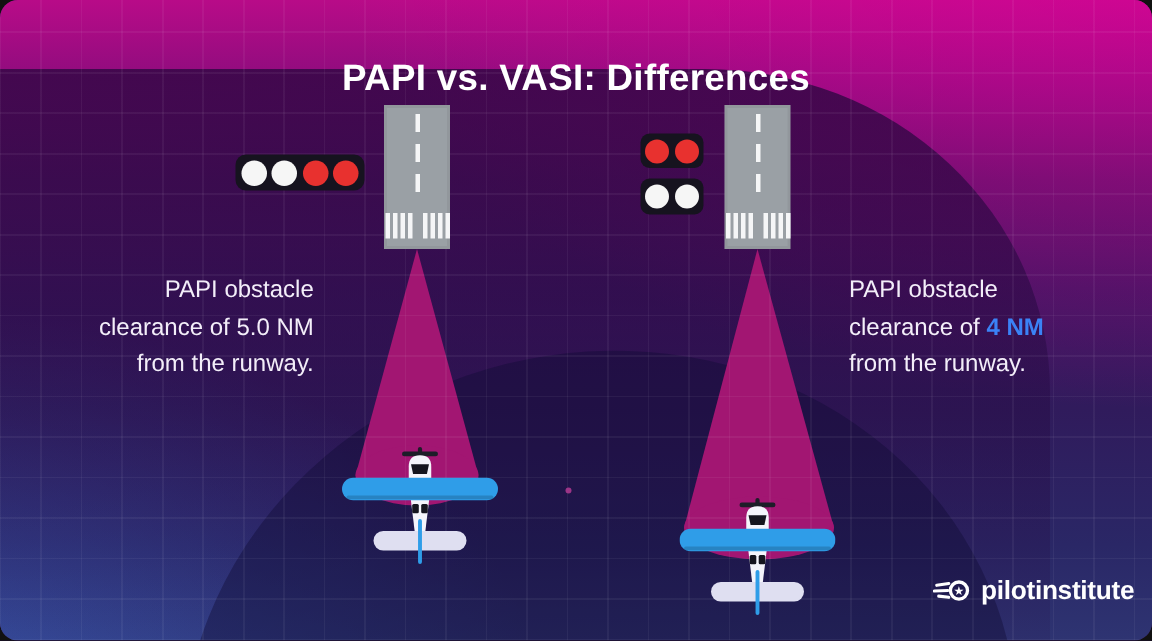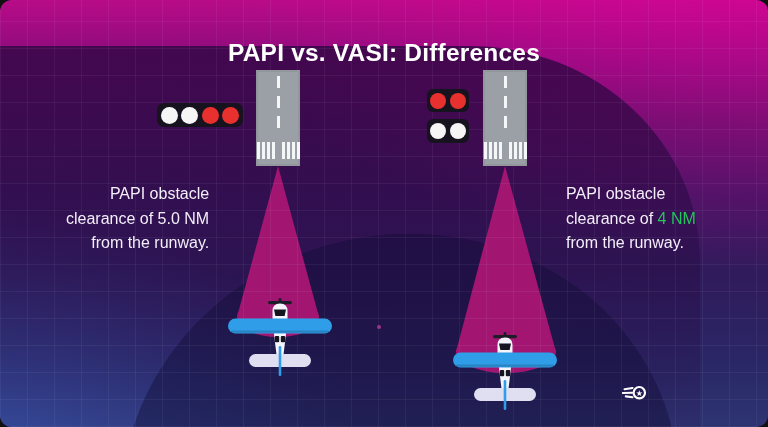--- a/index.html
+++ b/index.html
@@ -73,21 +73,21 @@
   .beam-right{left:450px;top:160px;}
   .plane{position:absolute;width:104px;height:84px;}
   .plane-left{left:228px;top:296px;}
   .plane-right{left:453px;top:330px;}
   
   .caption{
     position:absolute;top:182px;color:#f3eef9;font-size:16px;line-height:24.5px;
   }
   .caption-left{left:66px;text-align:right;}
   .caption-right{left:566px;}
-  .caption strong{font-weight:normal;color:#22c55e;}
+  .caption strong{font-weight:bold;color:#3b82f6;}
   
   .logo{
     position:absolute;left:622px;top:383px;display:flex;align-items:center;gap:6px;
   }
   .logo-text{color:#ffffff;font-size:17.5px;font-weight:bold;letter-spacing:-.2px;}
   
   .deco-dot{
     position:absolute;left:377px;top:325px;width:4px;height:4px;border-radius:50%;
     background:#b13a92;opacity:.85;
   }
@@ -203,15 +203,16 @@
   <div class="deco-dot"></div>
 
   <div class="logo">
     <svg width="26" height="20" viewBox="0 0 26 20">
       <path d="M10.5 5 L2.5 6.2" stroke="#fff" stroke-width="2.1" stroke-linecap="round" fill="none"></path>
       <path d="M10 9.7 L0.9 10" stroke="#fff" stroke-width="2.1" stroke-linecap="round" fill="none"></path>
       <path d="M10.5 14.2 L3.8 13.4" stroke="#fff" stroke-width="2.1" stroke-linecap="round" fill="none"></path>
       <circle cx="17.3" cy="9.7" r="5.7" stroke="#fff" stroke-width="2.2" fill="none"></circle>
       <text x="17.3" y="12.6" text-anchor="middle" font-size="8" fill="#fff">★</text>
     </svg>
+    <span class="logo-text">pilotinstitute</span>
   </div>
 
 </div>
 
 </body></html>

